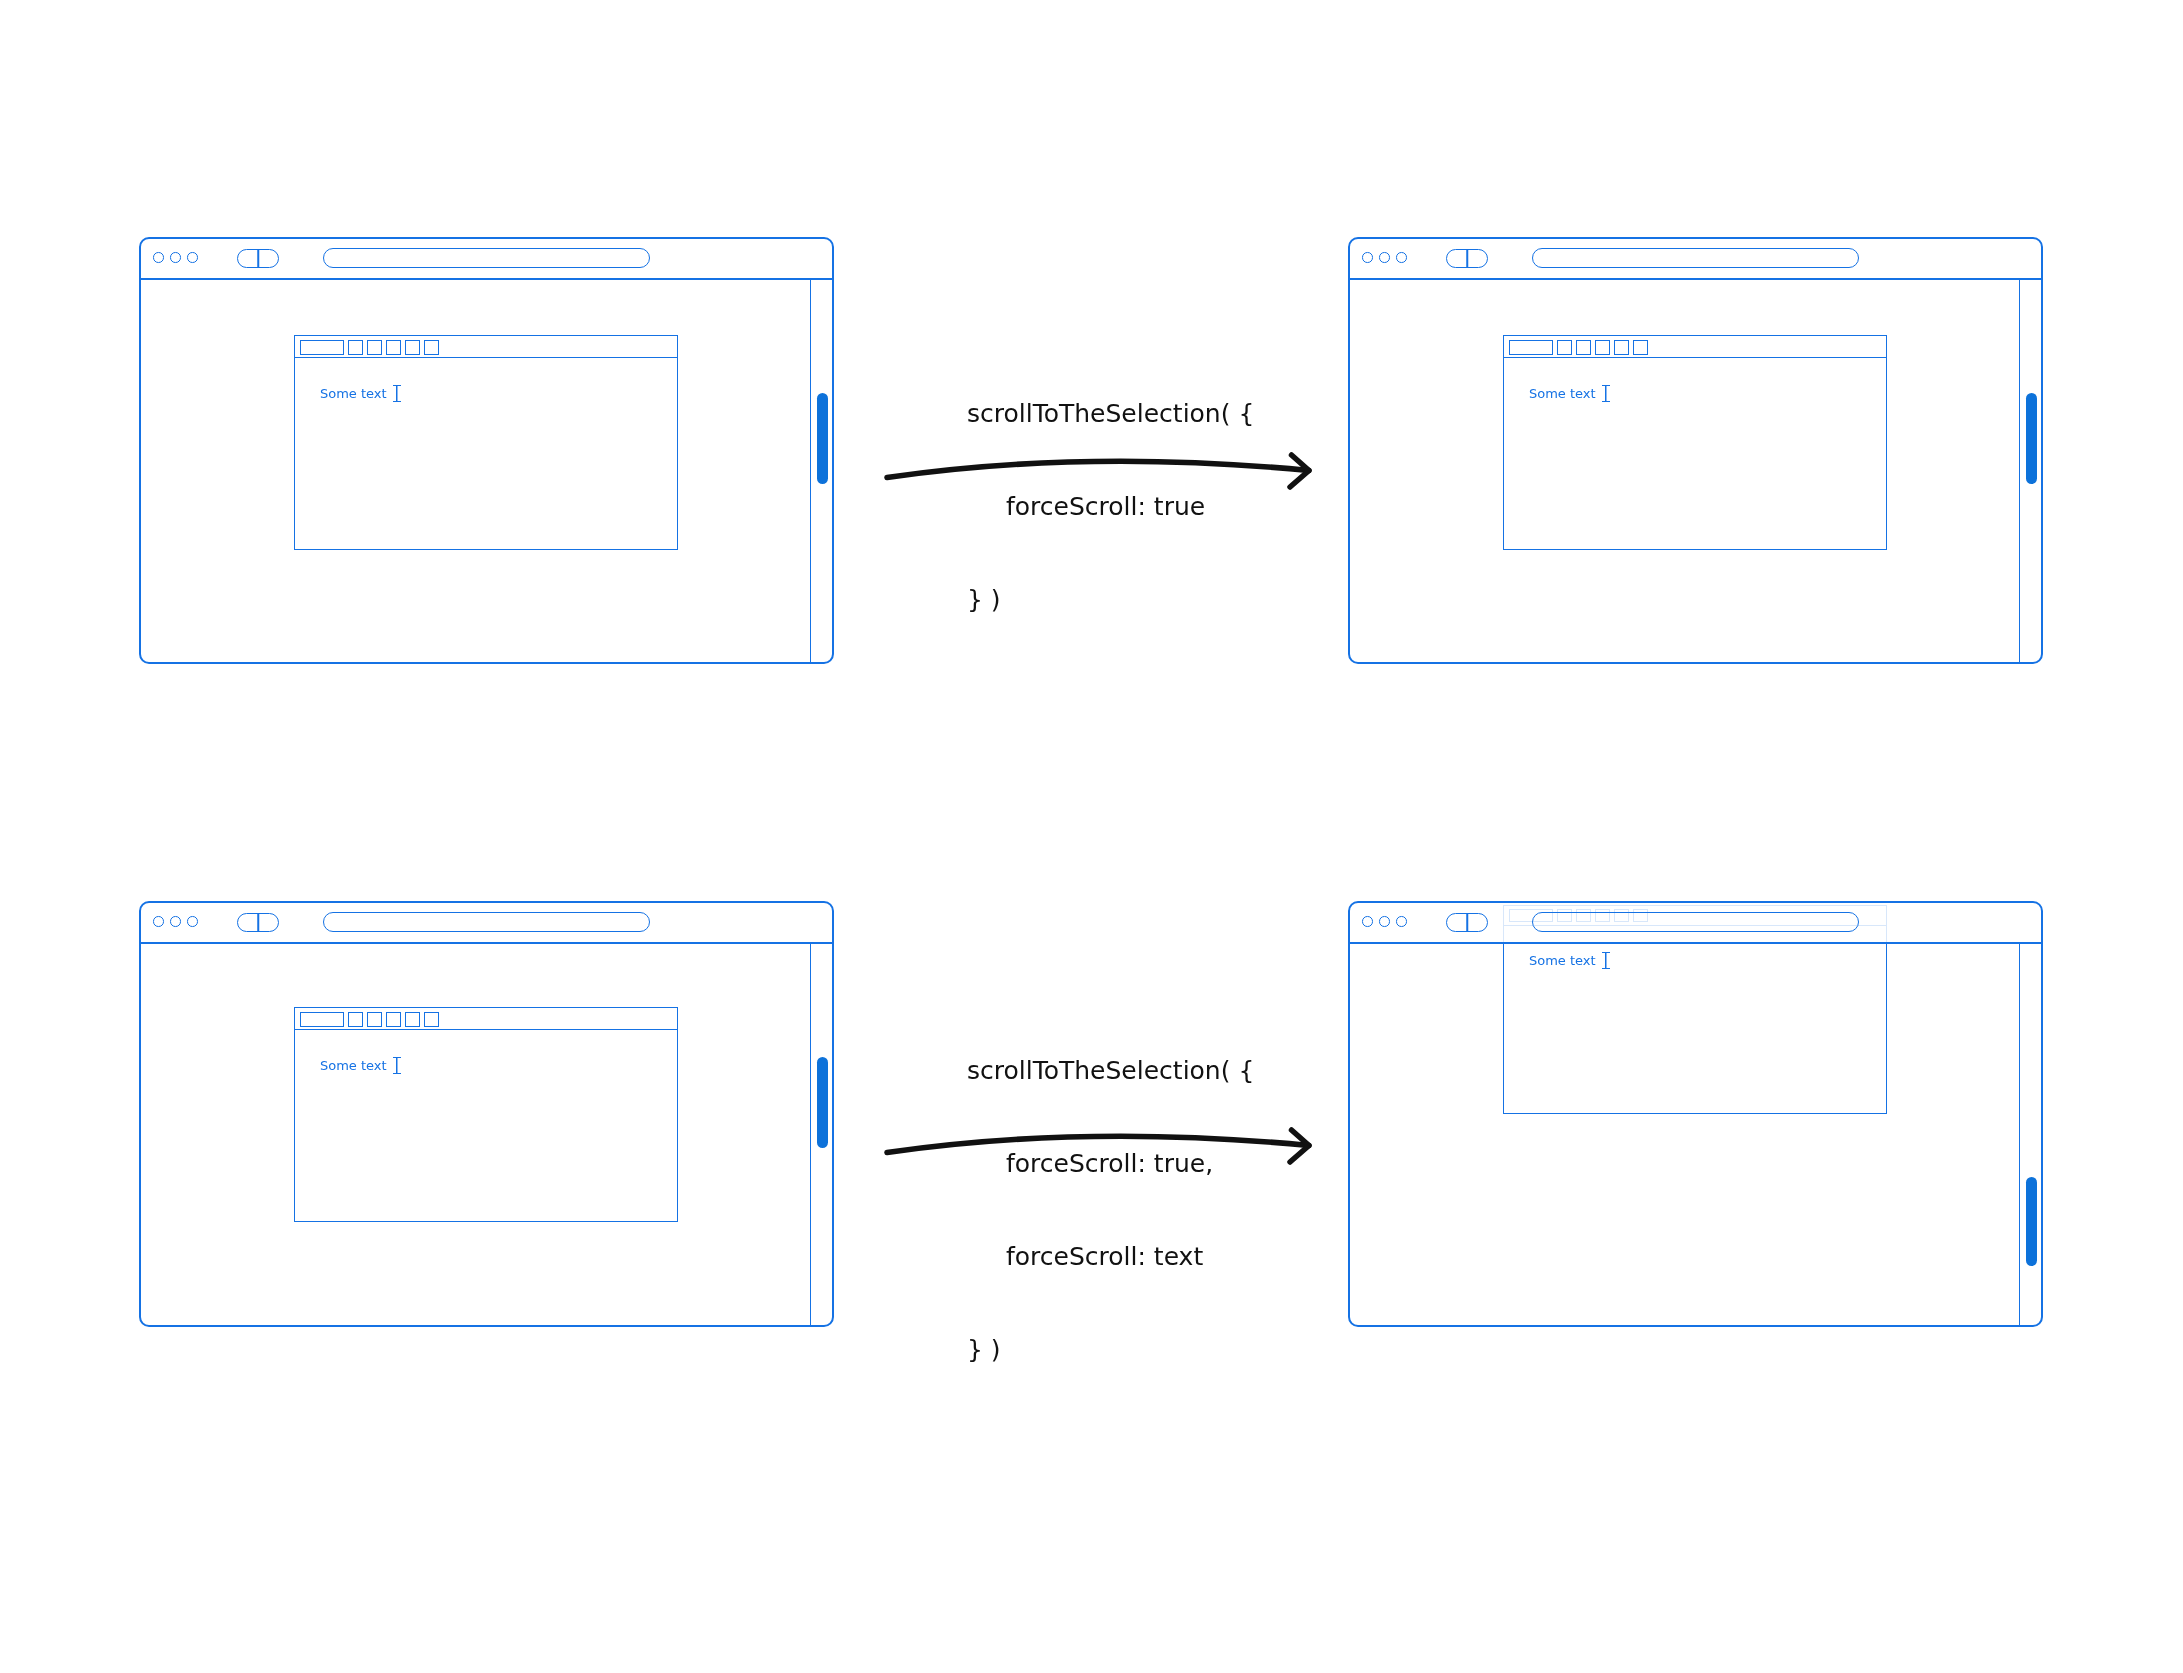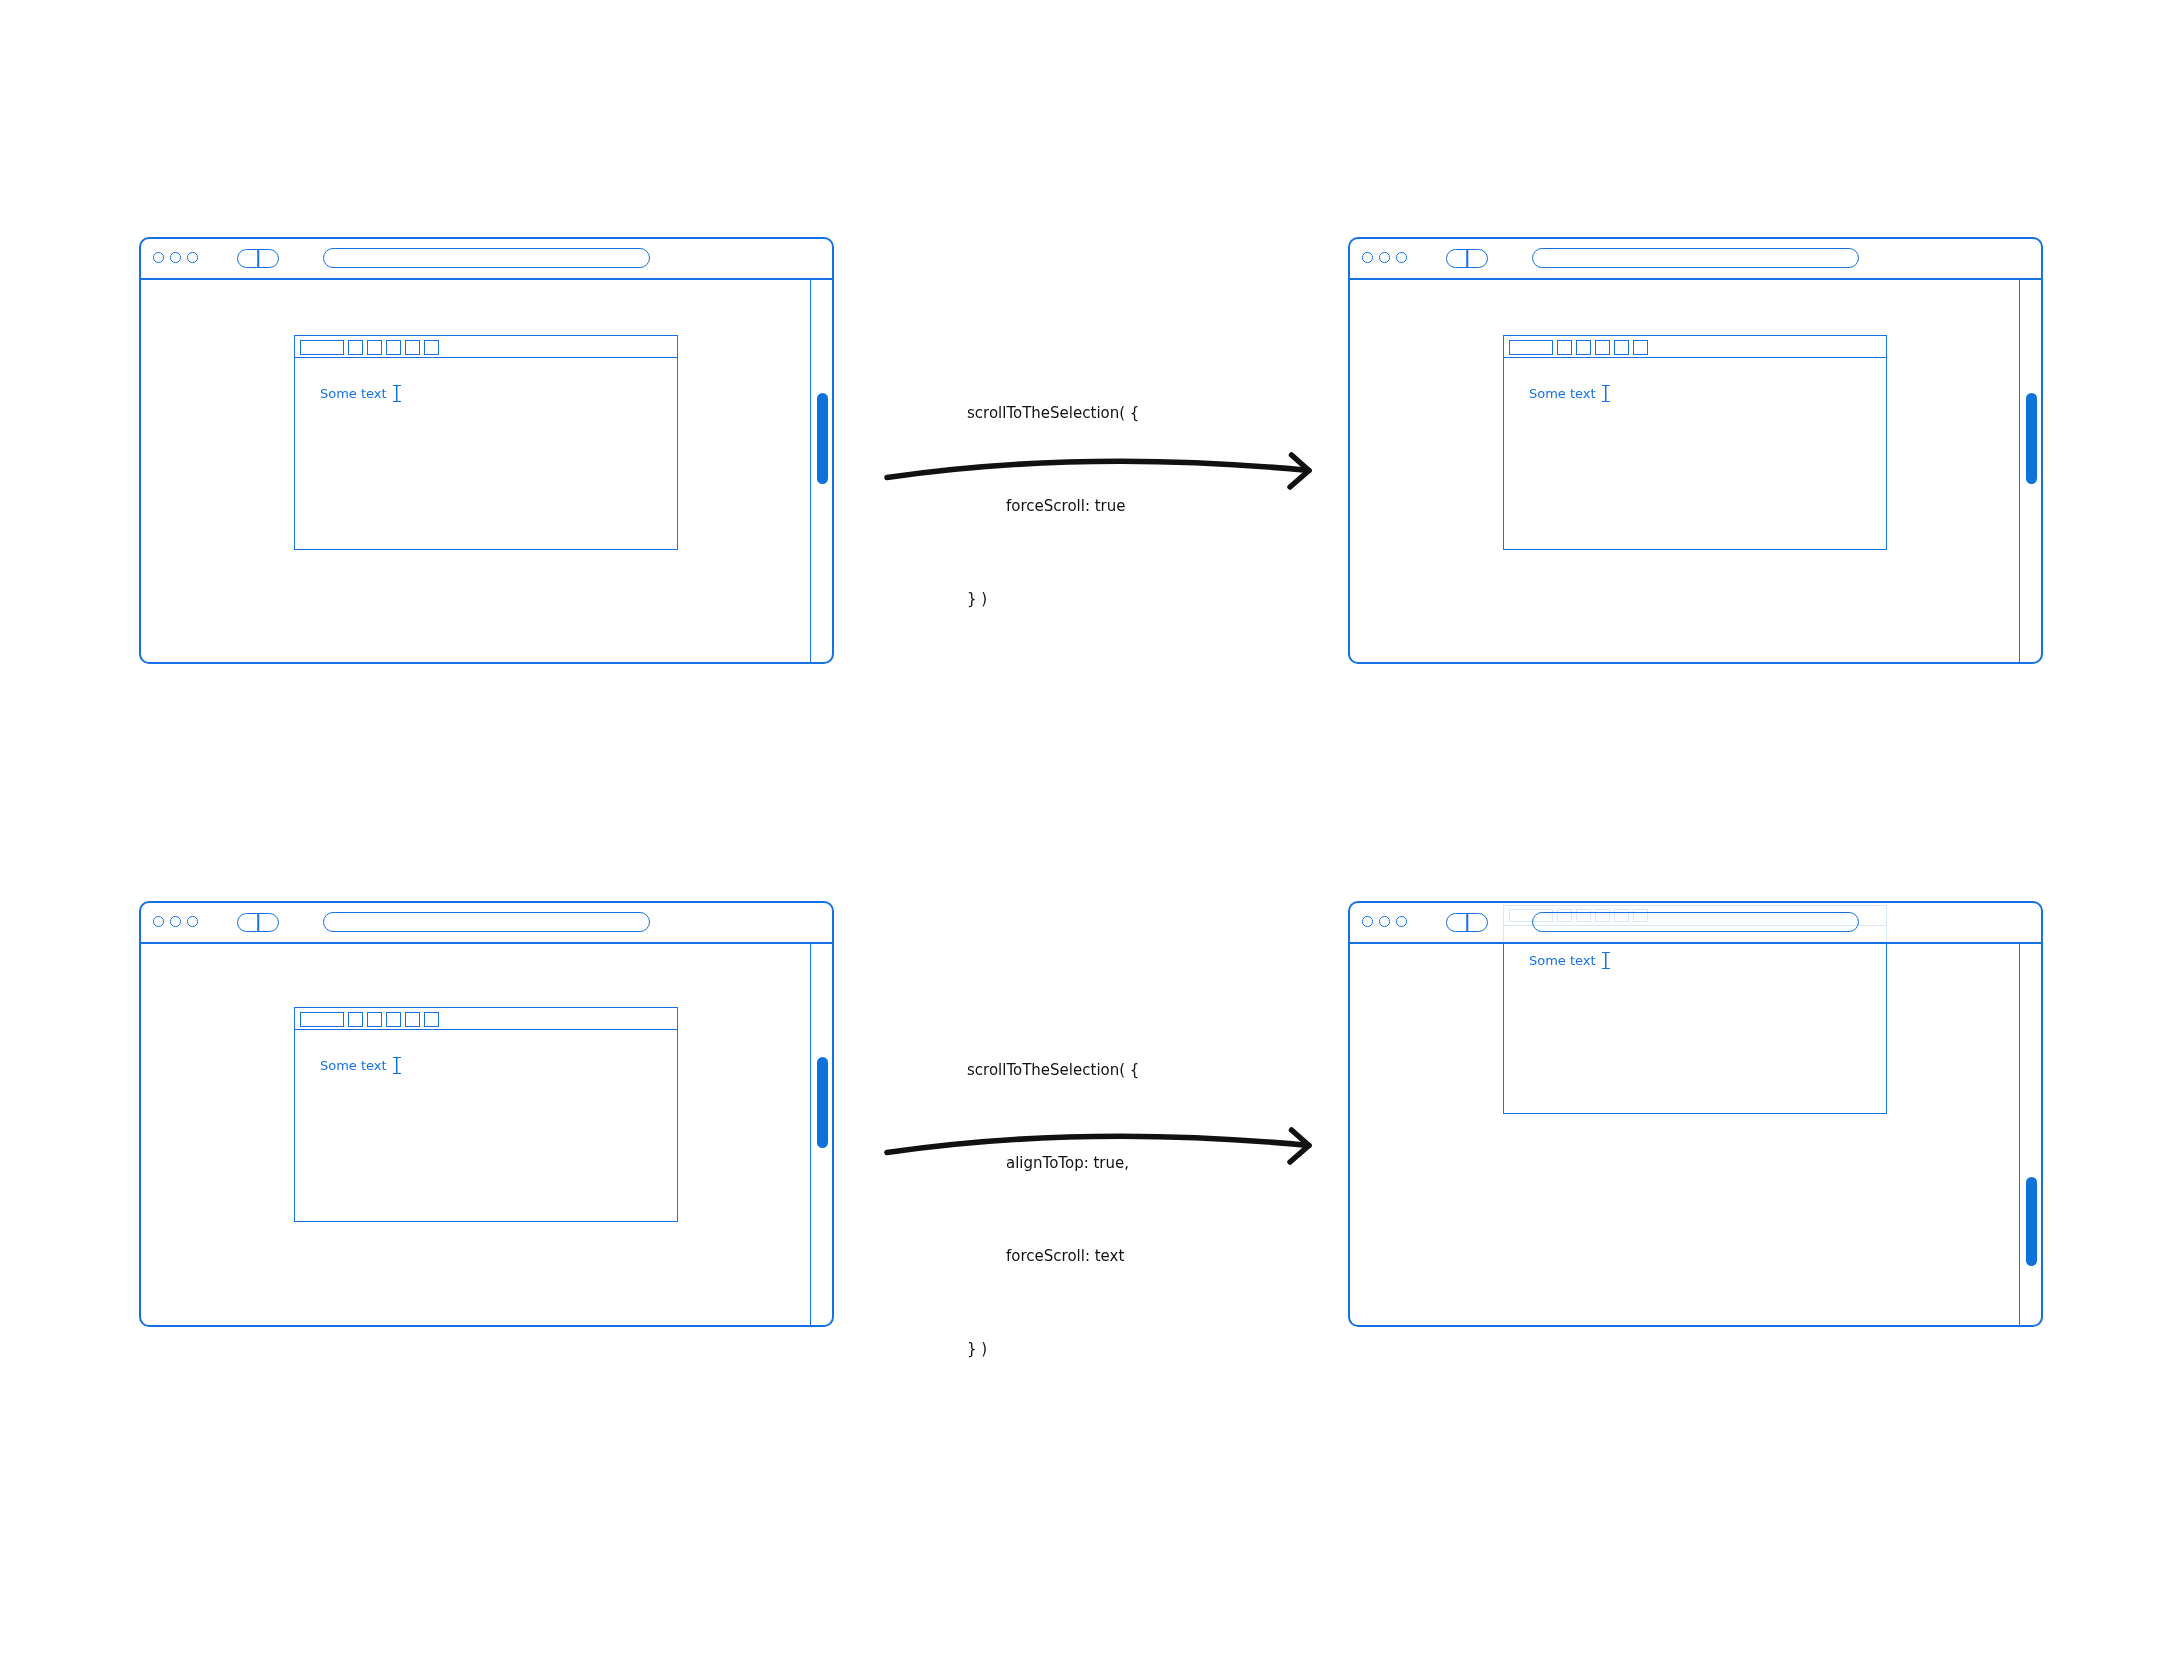--- a/index.html
+++ b/index.html
@@ -57,21 +57,21 @@
   .gtb.wide{left:5px;width:44px;}
   .gtb.sq{width:15px;}
   .gtb.s1{left:53px;} .gtb.s2{left:72px;} .gtb.s3{left:91px;} .gtb.s4{left:110px;} .gtb.s5{left:129px;}
   .editor-solid{position:absolute;left:153px;top:41px;width:384px;height:170px;
                 border:1.5px solid var(--blue);border-top:none;background:transparent;z-index:2;}
   .editor-solid .etext{top:8px;}
 
   
   .arrow{position:absolute;overflow:visible;}
   .arrow path{fill:none;stroke:var(--ink);stroke-width:11px;stroke-linecap:round;stroke-linejoin:round;}
-  .code{position:absolute;color:var(--ink);font-size:15px;line-height:31px;white-space:pre;}
+  .code{position:absolute;color:var(--ink);font-size:25px;line-height:31px;white-space:pre;}
   .code .ind{padding-left:39px;}
 </style>
 </head>
 <body>
 
 <div id="canvas">
 
   <div class="win tl">
     <div class="chrome">
       <span class="light l1"></span>
@@ -189,19 +189,19 @@
   </svg>
 
   <div class="code" style="left:967px;top:336px;">
     <div>scrollToTheSelection( {</div>
     <div class="ind">forceScroll: true</div>
     <div>} )</div>
   </div>
 
   <div class="code" style="left:967px;top:993px;">
     <div>scrollToTheSelection( {</div>
-    <div class="ind">alignToTop: true,</div>
+    <div class="ind">forceScroll: true,</div>
     <div class="ind">forceScroll: text</div>
     <div>} )</div>
   </div>
 
 </div>
 
 
 </body></html>

